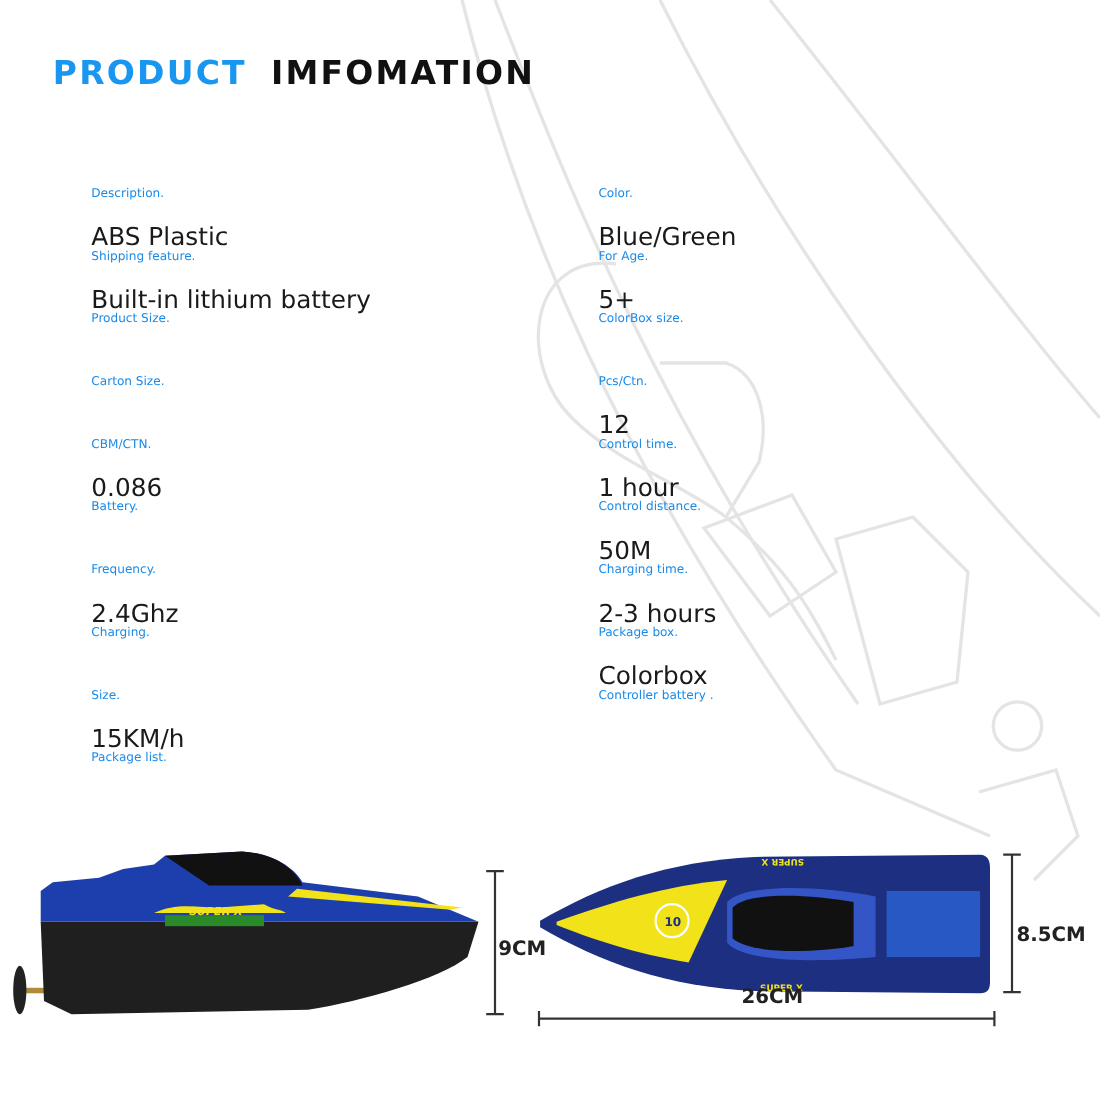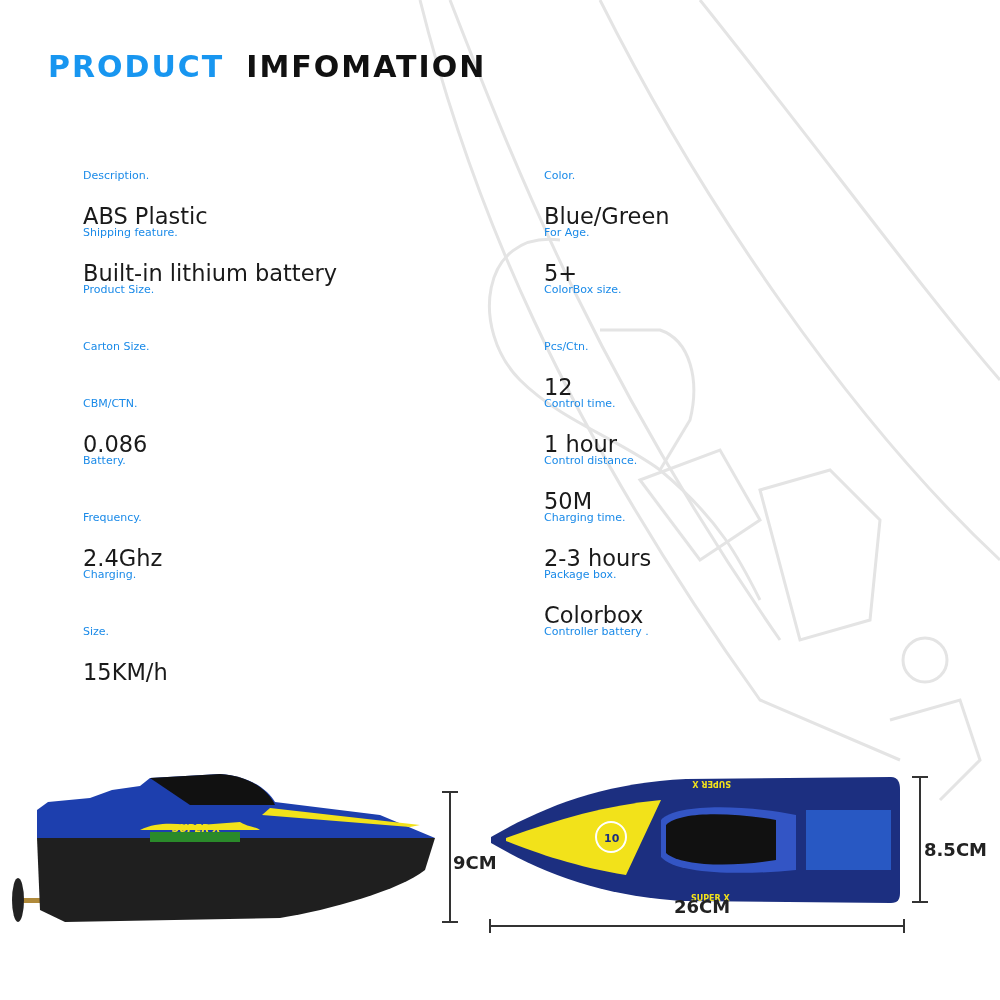--- a/index.html
+++ b/index.html
@@ -101,20 +101,21 @@
 </div>
 <div class="spec" style="left:544px;top:569px">
   <div class="lbl">Package box.</div>
   <div class="val">Colorbox</div>
 </div>
 <div class="spec" style="left:544px;top:626px">
   <div class="lbl">Controller battery .</div>
 </div>
 
 <div class="spec pkg" style="left:83px;top:683px">
+  <div class="lbl">Package list.</div>
 </div>
 
 <svg class="boat" style="left:0;top:770px" width="450" height="170" viewBox="0 0 450 170">
 
   <rect x="20" y="128" width="38" height="5" fill="#b08a3a"></rect>
   <ellipse cx="18" cy="130" rx="6" ry="22" fill="#222"></ellipse>
 
   <path d="M37 68 L435 68 L425 100 C 400 120, 330 140, 280 148 L 65 152 L 40 140 Z" fill="#1f1f1f"></path>
 
   <path d="M37 40 L 48 32 L 90 28 L 112 20 L 140 16 L 150 8 L 220 4 C 250 6, 268 20, 275 32 L 380 45 L 435 68 L 37 68 Z" fill="#1d3fae"></path>

